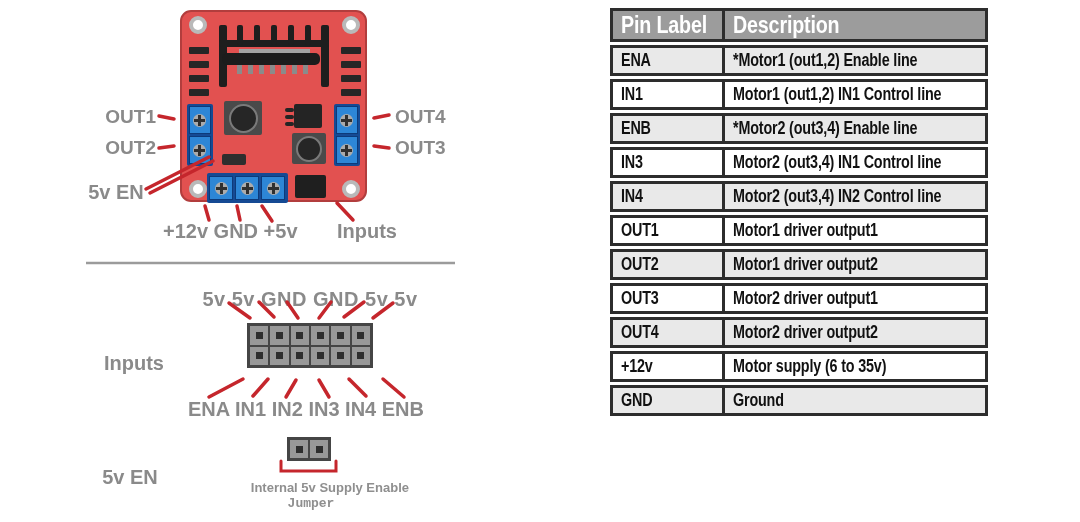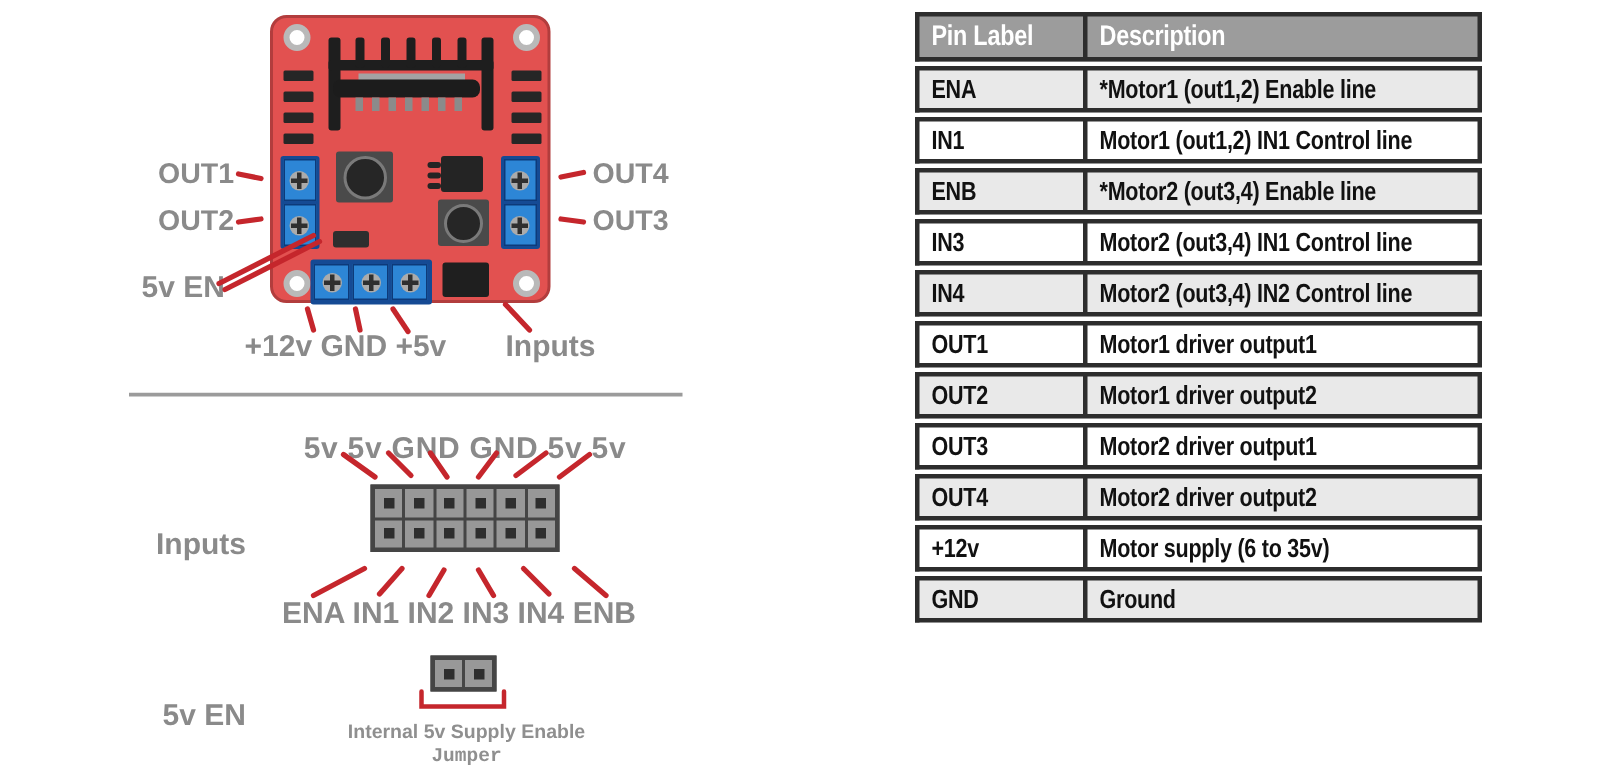--- a/index.html
+++ b/index.html
@@ -20,41 +20,41 @@
   .screw{position:absolute;width:13px;height:13px;border-radius:50%;background:#ababab;}
   .screw::before{content:"";position:absolute;left:1px;right:1px;top:5px;height:3px;background:#2f2f2f;}
   .screw::after{content:"";position:absolute;top:1px;bottom:1px;left:5px;width:3px;background:#2f2f2f;}
   .capsq{position:absolute;background:#4a4a4a;border-radius:2px;
          display:flex;align-items:center;justify-content:center;}
   .capcirc{border-radius:50%;background:#262626;border:2px solid #7a7a7a;box-sizing:border-box;}
   .reg{position:absolute;background:#242424;border-radius:2px;}
 
   
   .glabel{position:absolute;font-weight:bold;color:#8a8a8a;font-size:19px;white-space:nowrap;}
-  .glabel.big{font-size:20px;}
+  .glabel.big{font-size:20px;text-align:center;}
   .r{text-align:right;}
   .c{text-align:center;}
   .caption{position:absolute;left:213px;top:480px;width:196px;text-align:center;
            font-weight:bold;color:#8f8f8f;font-size:13px;line-height:16px;}
 
   
   .pingrid{position:absolute;background:#454545;border:3px solid #454545;box-sizing:border-box;
            display:grid;gap:2px;}
   .pin{background:#989898;display:flex;align-items:center;justify-content:center;}
   .pin::after{content:"";width:7px;height:7px;background:#2e2e2e;}
 
   
   .overlay{position:absolute;left:0;top:0;pointer-events:none;}
 
   
   table.pintable{position:absolute;left:610px;top:5px;width:378px;table-layout:fixed;
                  border-collapse:separate;border-spacing:0 3px;}
   .pintable th,.pintable td{border:3px solid #2d2d2d;text-align:left;vertical-align:middle;
                  padding:0 0 0 8px;overflow:visible;}
-  .pintable th{background:#9c9c9c;color:#ffffff;height:27px;font-size:19px;}
+  .pintable th{background:#9c9c9c;color:#ffffff;height:27px;font-size:24px;}
   .pintable td{height:25px;color:#111;font-size:17.5px;}
   .pintable td:first-child,.pintable th:first-child{border-right-width:0;}
   .pintable col.c1{width:112px;}
   .pintable tbody tr:nth-child(odd) td{background:#e9e9e9;}
   .pintable tbody tr:nth-child(even) td{background:#ffffff;}
   .ct{display:inline-block;transform:scaleX(0.82);transform-origin:0 50%;
       white-space:nowrap;font-weight:bold;letter-spacing:-0.2px;}
 </style>
 </head>
 <body>
@@ -165,21 +165,21 @@
       <div class="pin"></div>
     </div>
   <div class="glabel big c" style="left:183px;top:398px;width:246px;">ENA IN1 IN2 IN3 IN4 ENB</div>
 
   <div class="glabel big r" style="left:96px;top:466px;width:68px;">5v EN</div>
   <div class="pingrid" style="left:287px;top:437px;width:44px;height:24px;grid-template-columns:repeat(2,1fr);grid-template-rows:1fr;">
       <div class="pin"></div>
       <div class="pin"></div>
     </div>
   <div class="caption">
-    <span style="display:block;">Internal 5v Supply Enable</span>
+    <span style="display:block;text-align:right;">Internal 5v Supply Enable</span>
     <span style="display:block;font-family:Liberation Mono, monospace;">Jumper</span>
   </div>
 
   <svg class="overlay" width="540" height="522" viewBox="0 0 540 522">
     <g stroke="#c5262c" stroke-width="3.5" stroke-linecap="round" fill="none">
 
       <line x1="159" y1="116" x2="174" y2="119"></line>
       <line x1="159" y1="148" x2="174" y2="146"></line>
       <line x1="374" y1="118" x2="389" y2="115"></line>
       <line x1="374" y1="146" x2="389" y2="148"></line>

